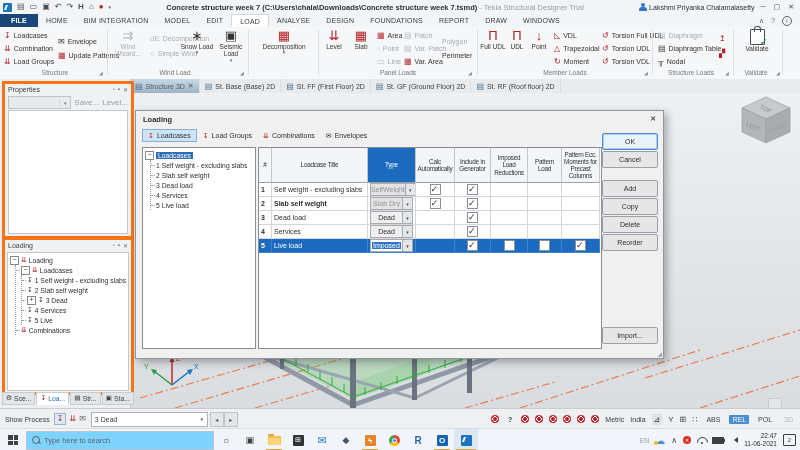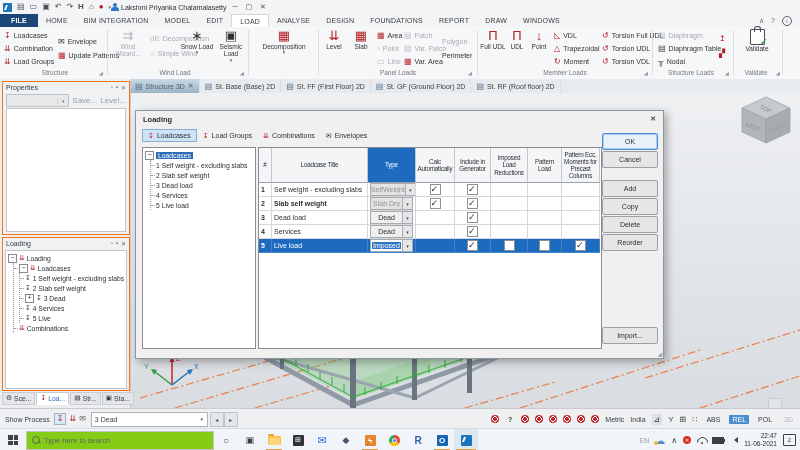--- a/index.html
+++ b/index.html
@@ -39,21 +39,21 @@
   .rbn-big{position:absolute;top:2px;display:flex;flex-direction:column;align-items:center;font-size:6.5px;color:#333;text-align:center;line-height:1.15;}
   .rbn-big .ic{font-size:13px;margin-bottom:1px;}
   .dis{color:#a7abb0 !important;}
   .dis .ic{color:#b7bbc0 !important;}
   .caret{font-size:5px;color:#5f6368;}
   .validate-ic{width:13px;height:14px;border:1.5px solid #4a4e53;border-radius:1px;position:relative;background:#fff;}
   .validate-ic::before{content:"";position:absolute;left:3px;top:-4px;width:5px;height:5px;border:1.5px solid #4a4e53;border-bottom:none;border-radius:3px 3px 0 0;}
   .validate-ic .chk{position:absolute;right:-4px;bottom:-3px;color:#2e9e44;font-weight:bold;font-size:9px;}
   
   .left-col{left:0;top:79px;width:130px;height:329px;background:#eceef0;border-right:1px solid #c8ccd0;}
-  .panel{position:absolute;left:2px;width:126px;background:#f0f1f3;border:1px solid #f97316;}
+  .panel{position:absolute;left:2px;width:126px;background:#f0f1f3;border:3px solid #f97316;}
   .panel-hd{height:11px;display:flex;align-items:center;font-size:7px;color:#3c4043;padding:0 3px;}
   .panel-hd .ctls{margin-left:auto;display:flex;gap:3px;color:#6a6e73;font-size:6px;}
   .combo{height:11px;background:#e8e9eb;border:1px solid #bfc4c9;display:flex;align-items:center;color:#9aa0a6;font-size:7px;}
   .combo .arr{margin-left:auto;width:10px;text-align:center;color:#7a7e83;font-size:5px;border-left:1px solid #cfd2d6;}
   .white-box{background:#fff;border:1px solid #c3c7cb;}
   .tree{font-size:6.8px;color:#2b2f33;padding:2px 0 0 2px;}
   .trow{height:10px;display:flex;align-items:center;gap:2px;white-space:nowrap;}
   .exp{width:7px;height:7px;border:1px solid #848a90;background:#fff;font-size:7px;line-height:5px;text-align:center;color:#3c4043;flex:none;}
   .exp.minus::after{content:"−";}
   .exp.plus::after{content:"+";}
@@ -105,21 +105,21 @@
   .sb-btn{width:12px;height:13px;background:#e4e6e9;border:1px solid #bfc4c9;display:flex;align-items:center;justify-content:center;font-size:6px;color:#4a4e53;}
   .rec{width:8px;height:8px;border-radius:50%;background:radial-gradient(circle,#c1272d 0 29%,#fff 30% 46%,#c1272d 47% 100%);flex:none;}
   .chip{padding:1px 3px;border-radius:1px;}
   .chip.on{background:#4a8fd2;color:#fff;}
   .sb-ic{font-size:8px;color:#3c4043;}
   
   .taskbar{left:0;top:428px;width:800px;height:22px;background:#f1f4f8;border-top:1px solid #d9dde2;display:flex;align-items:center;}
   .start{width:26px;height:22px;display:flex;align-items:center;justify-content:center;}
   .winlogo{width:10px;height:10px;display:grid;grid-template-columns:1fr 1fr;grid-gap:1px;}
   .winlogo span{background:#3c4248;}
-  .searchbox{width:176px;height:17px;background:#84cc16;border:1px solid #bfc4c9;display:flex;align-items:center;gap:4px;padding:0 5px;color:#5f6368;font-size:7.5px;}
+  .searchbox{width:176px;height:17px;background:#7dd3fc;border:1px solid #bfc4c9;display:flex;align-items:center;gap:4px;padding:0 5px;color:#5f6368;font-size:7.5px;}
   .mag{width:6px;height:6px;border:1px solid #5f6368;border-radius:50%;position:relative;flex:none;}
   .mag::after{content:"";position:absolute;left:5px;top:5px;width:3px;height:1px;background:#5f6368;transform:rotate(45deg);}
   .tb-ic{width:24px;height:22px;display:flex;align-items:center;justify-content:center;position:relative;font-size:11px;}
   .underline::after{content:"";position:absolute;left:4px;bottom:0;width:16px;height:2px;background:#e8a33d;}
   .tb-ic.appactive{background:#dce7f2;}
   .tb-ic.appactive::after{content:"";position:absolute;left:2px;bottom:0;width:20px;height:2px;background:#e8a33d;}
   .folder{width:13px;height:9px;background:#f9c04a;border-radius:1px;position:relative;}
   .folder::before{content:"";position:absolute;left:0;top:-2px;width:6px;height:2px;background:#e8a33d;border-radius:1px 1px 0 0;}
   .folder::after{content:"";position:absolute;left:1px;top:2px;width:11px;height:7px;background:#fbd57c;}
   .storeic{width:11px;height:11px;background:#2f3337;border-radius:1px;color:#fff;font-size:7px;display:flex;align-items:center;justify-content:center;}
@@ -148,20 +148,23 @@
     <span class="ic">▤</span>
     <span class="ic">▭</span>
     <span class="ic">▣</span>
     <span class="ic">↶</span>
     <span class="ic">↷</span>
     <span class="ic" style="font-weight:bold">H</span>
     <span class="ic">⌂</span>
     <span class="ic red">●</span>
     <span class="ic caret">▾</span>
   </div>
+  <div class="tb-title">
+    <span>Concrete structure week 7 (C:\Users\chala\Downloads\Concrete structure week 7.tsmd)</span><span class="tb-trial"> - Tekla Structural Designer Trial</span>
+  </div>
   <div class="tb-user">
     <span class="person"></span>
     <span>Lakshmi Priyanka Chalamalasetty</span>
   </div>
   <div class="win-ctl">
     <span>─</span>
     <span>▢</span>
     <span>✕</span>
   </div>
 </div>

